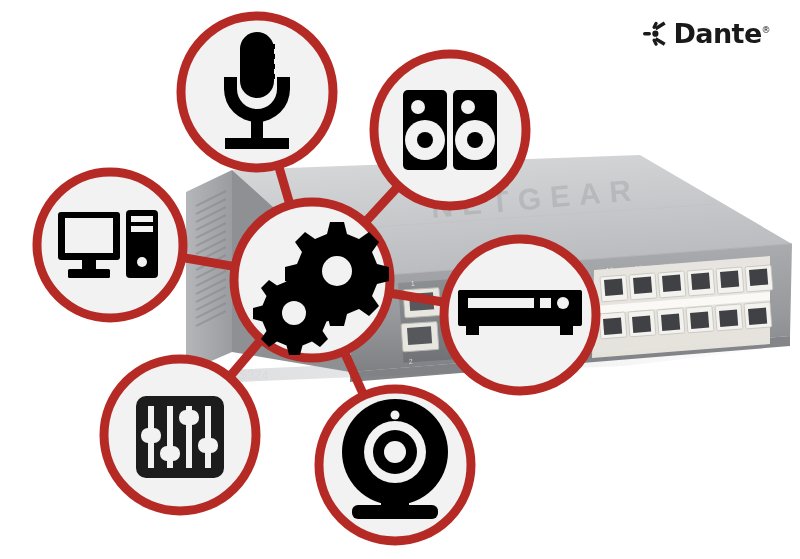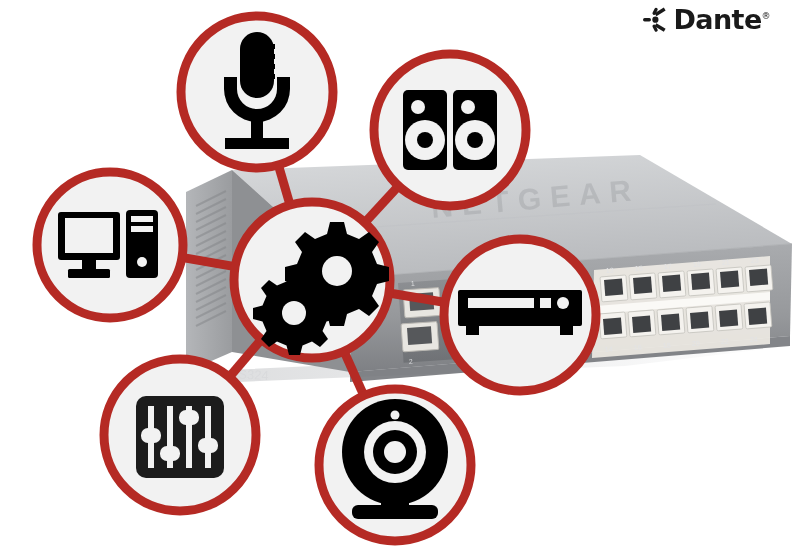--- a/index.html
+++ b/index.html
@@ -7,21 +7,21 @@
     width:800px;height:559px;
     background:#ffffff;
     font-family:"Liberation Sans", sans-serif;
     overflow:hidden;
     position:relative;
   }
   #stage{position:absolute;inset:0;width:800px;height:559px;}
   #stage > svg{position:absolute;top:0;left:0;}
   .dante-logo{
     position:absolute;
-    right:30px;top:6px;
+    right:30px;top:20px;
     display:flex;align-items:center;gap:7px;
   }
   .dante-word{
     font-family:"DejaVu Sans", sans-serif;
     font-size:27px;
     font-weight:700;
     color:#1a1a1a;
     letter-spacing:-0.6px;
     line-height:1;
   }

